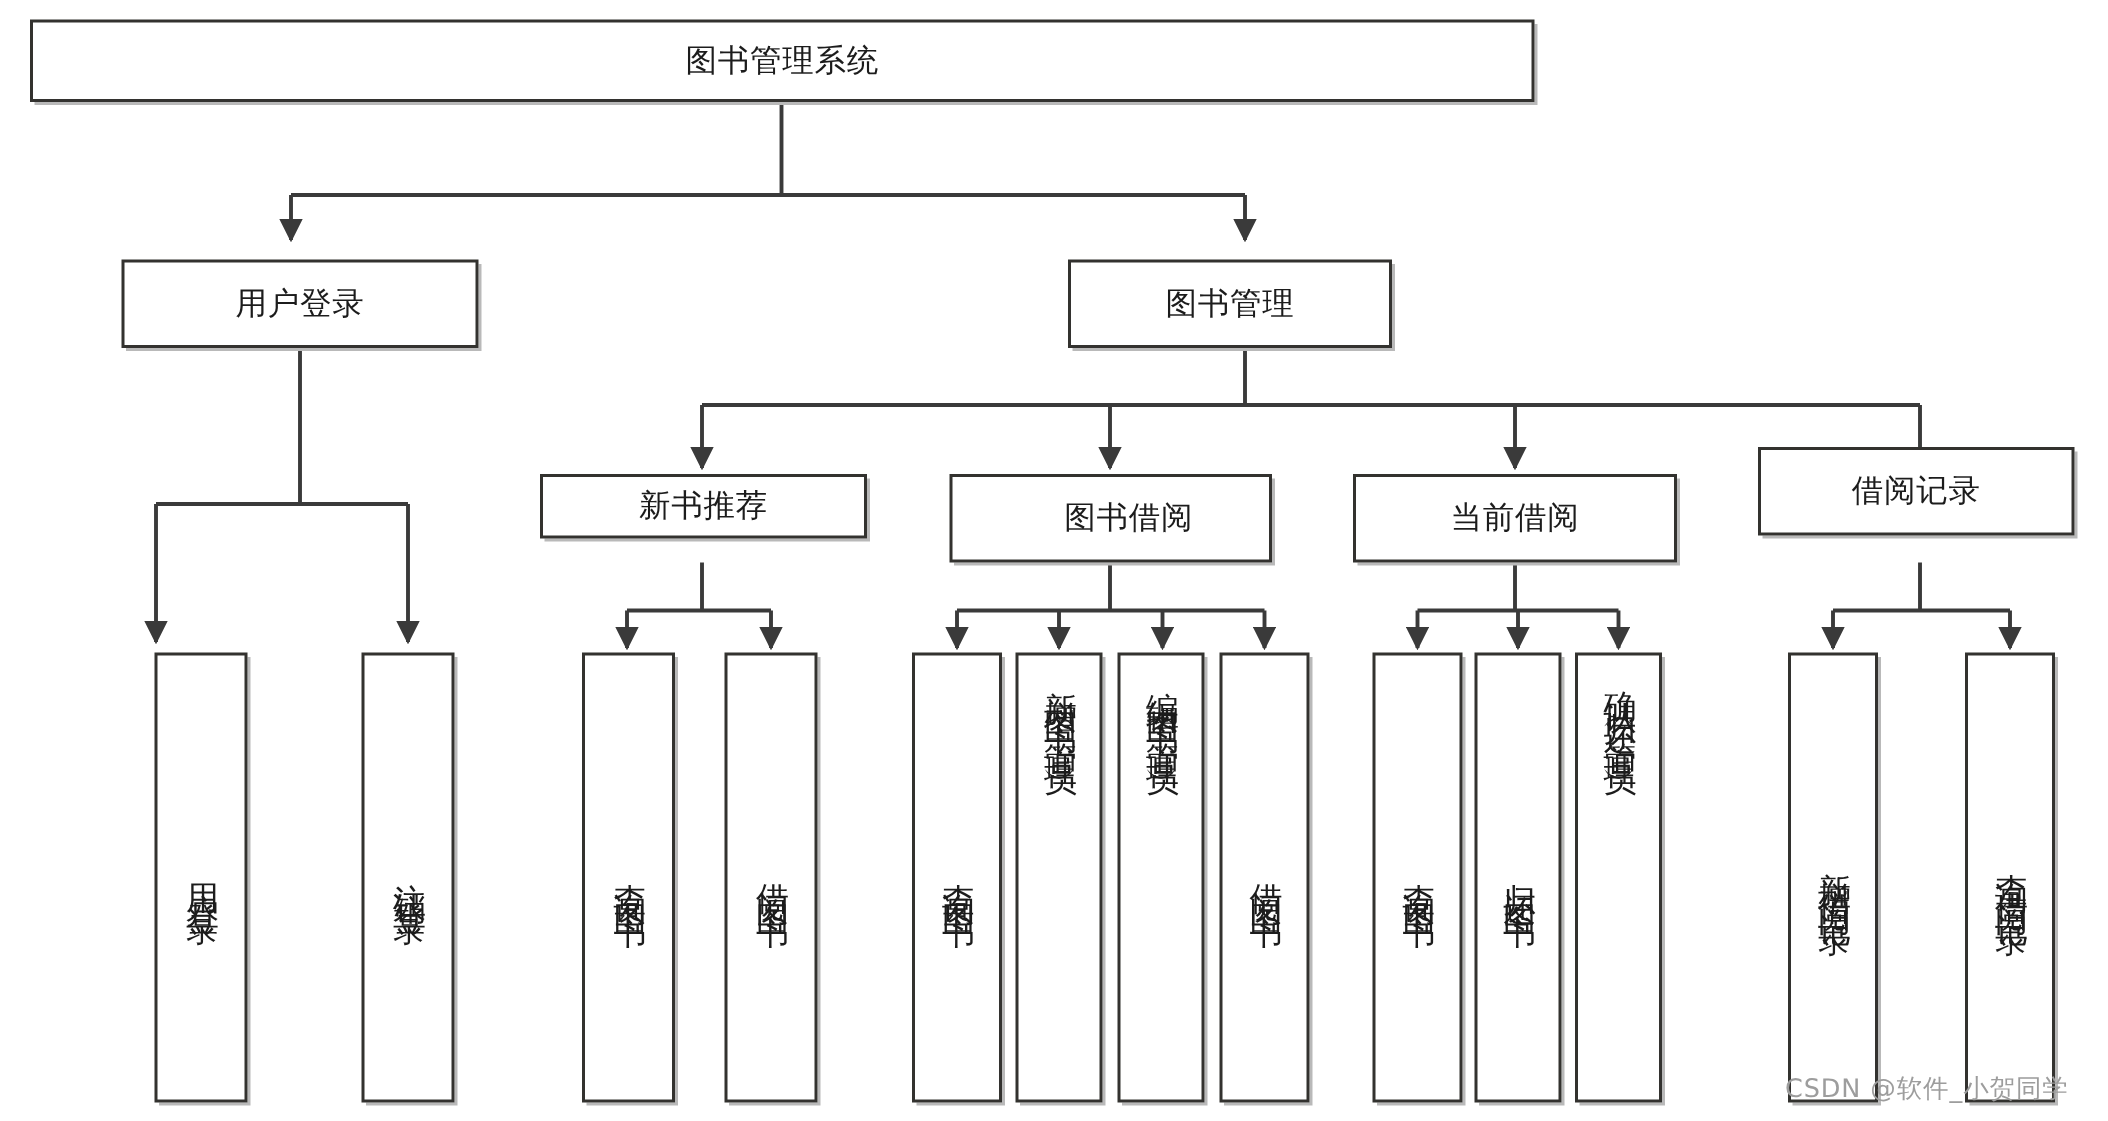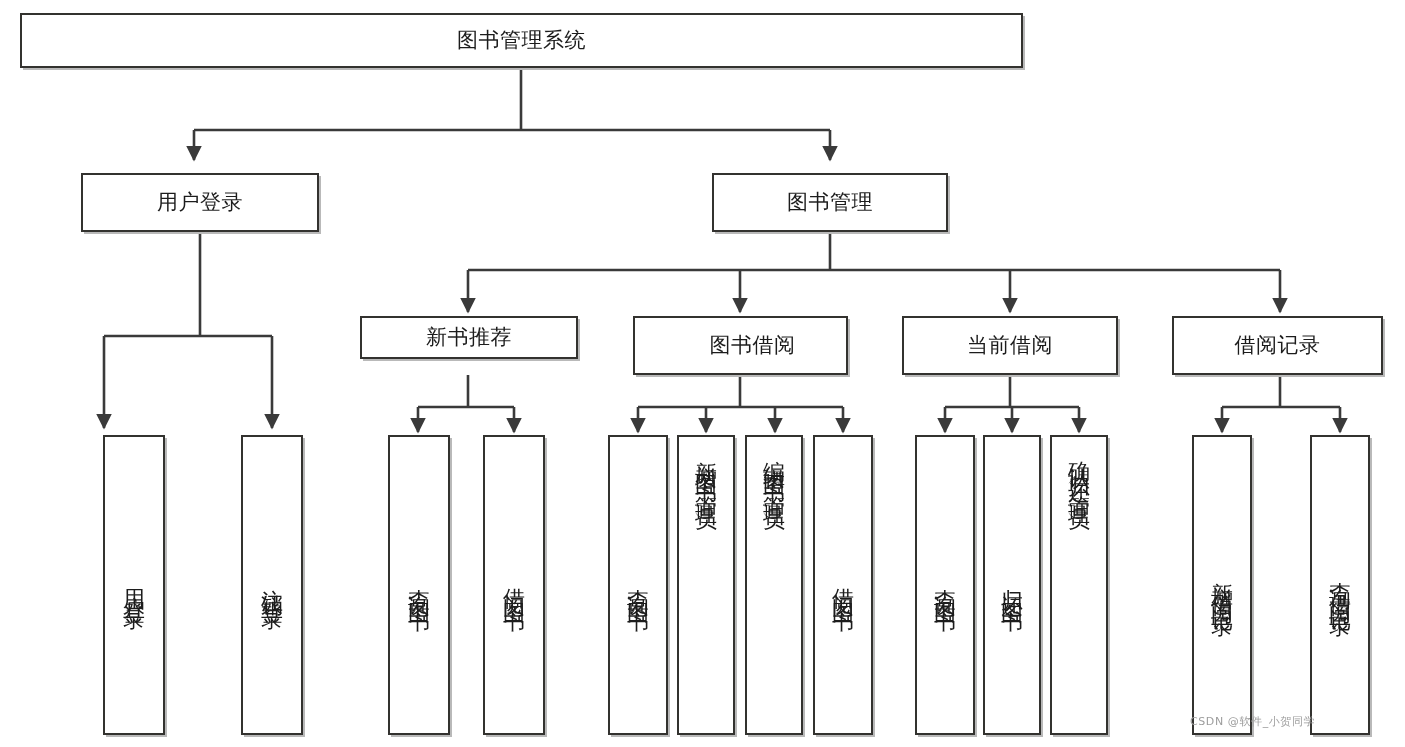--- a/index.html
+++ b/index.html
@@ -51,21 +51,21 @@
     display: block;
   }
   .node.vertical {
     align-items: flex-start;
     padding-top: 6px;
   }
   .node.vertical.centered { align-items: center; padding-top: 0; }
   .watermark {
     position: absolute;
     left: 1190px; top: 714px;
-    font-size: 11px;
+    font-size: 17px;
     color: #9d9d9d;
     letter-spacing: 0.6px;
     white-space: nowrap;
     z-index: 3;
     font-family: "DejaVu Sans", "Liberation Sans", sans-serif;
   }
 </style>
 </head>
 <body>
 
@@ -121,34 +121,34 @@
     </g>
   </svg>
 
   <div class="node" style="left:20px; top:13px; width:1003px; height:55px;">
     <span class="node-label">图书管理系统</span>
   </div>
 
   <div class="node" style="left:81px; top:173px; width:238px; height:59px;">
     <span class="node-label">用户登录</span>
   </div>
-  <div class="node" style="left:712px; top:173px; width:236px; height:59px;">
+  <div class="node" style="left:712px; top:173px; width:216px; height:59px;">
     <span class="node-label">图书管理</span>
   </div>
 
   <div class="node" style="left:360px; top:316px; width:218px; height:43px;">
     <span class="node-label">新书推荐</span>
   </div>
   <div class="node" style="left:633px; top:316px; width:215px; height:59px;padding-left:24px;">
     <span class="node-label">图书借阅</span>
   </div>
   <div class="node" style="left:902px; top:316px; width:216px; height:59px;font-family:Liberation Serif, serif;">
     <span class="node-label">当前借阅</span>
   </div>
-  <div class="node" style="left:1172px; top:316px; width:211px; height:59px;">
+  <div class="node" style="left:1172px; top:298px; width:211px; height:59px;">
     <span class="node-label">借阅记录</span>
   </div>
 
   <div class="node vertical centered" style="left:103px; top:435px; width:62px; height:300px;">
     <span class="node-label">用户登录</span>
   </div>
   <div class="node vertical centered" style="left:241px; top:435px; width:62px; height:300px;">
     <span class="node-label">注销登录</span>
   </div>
 

